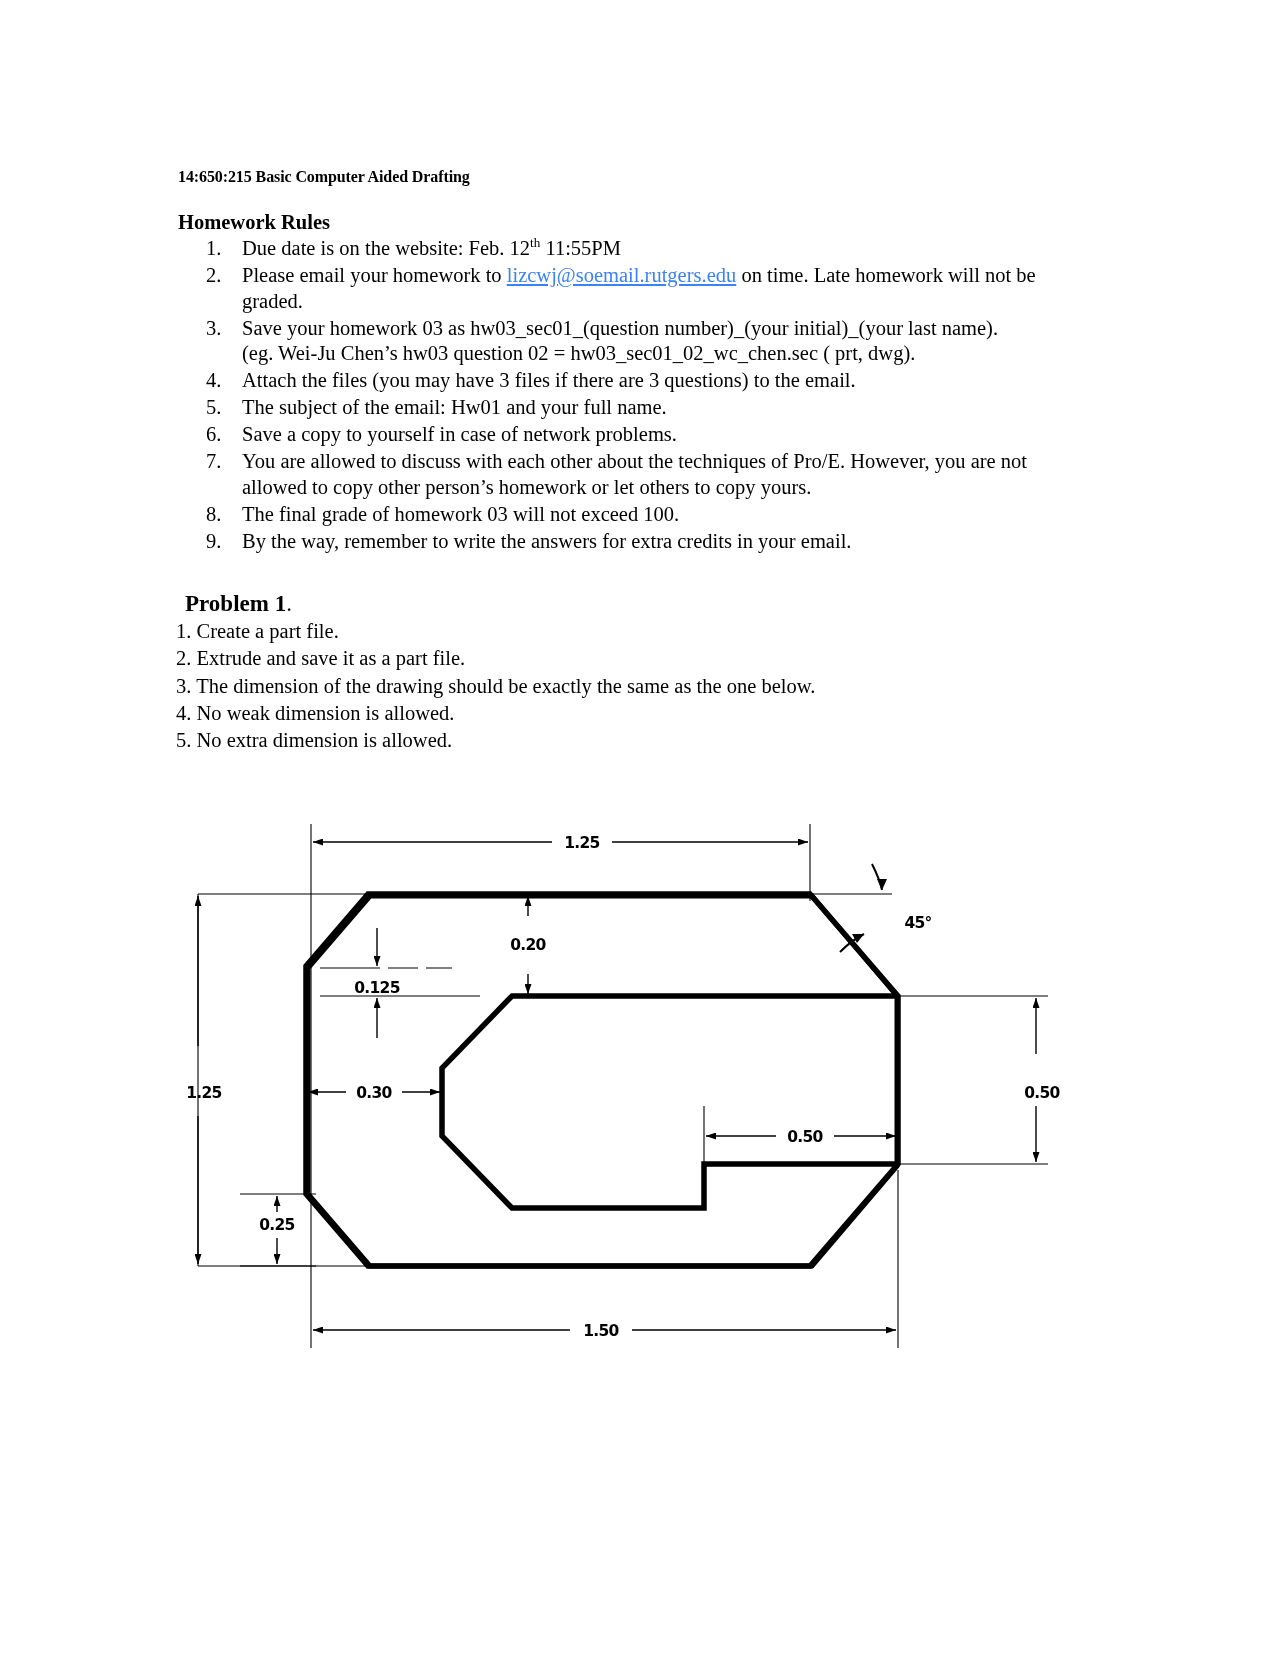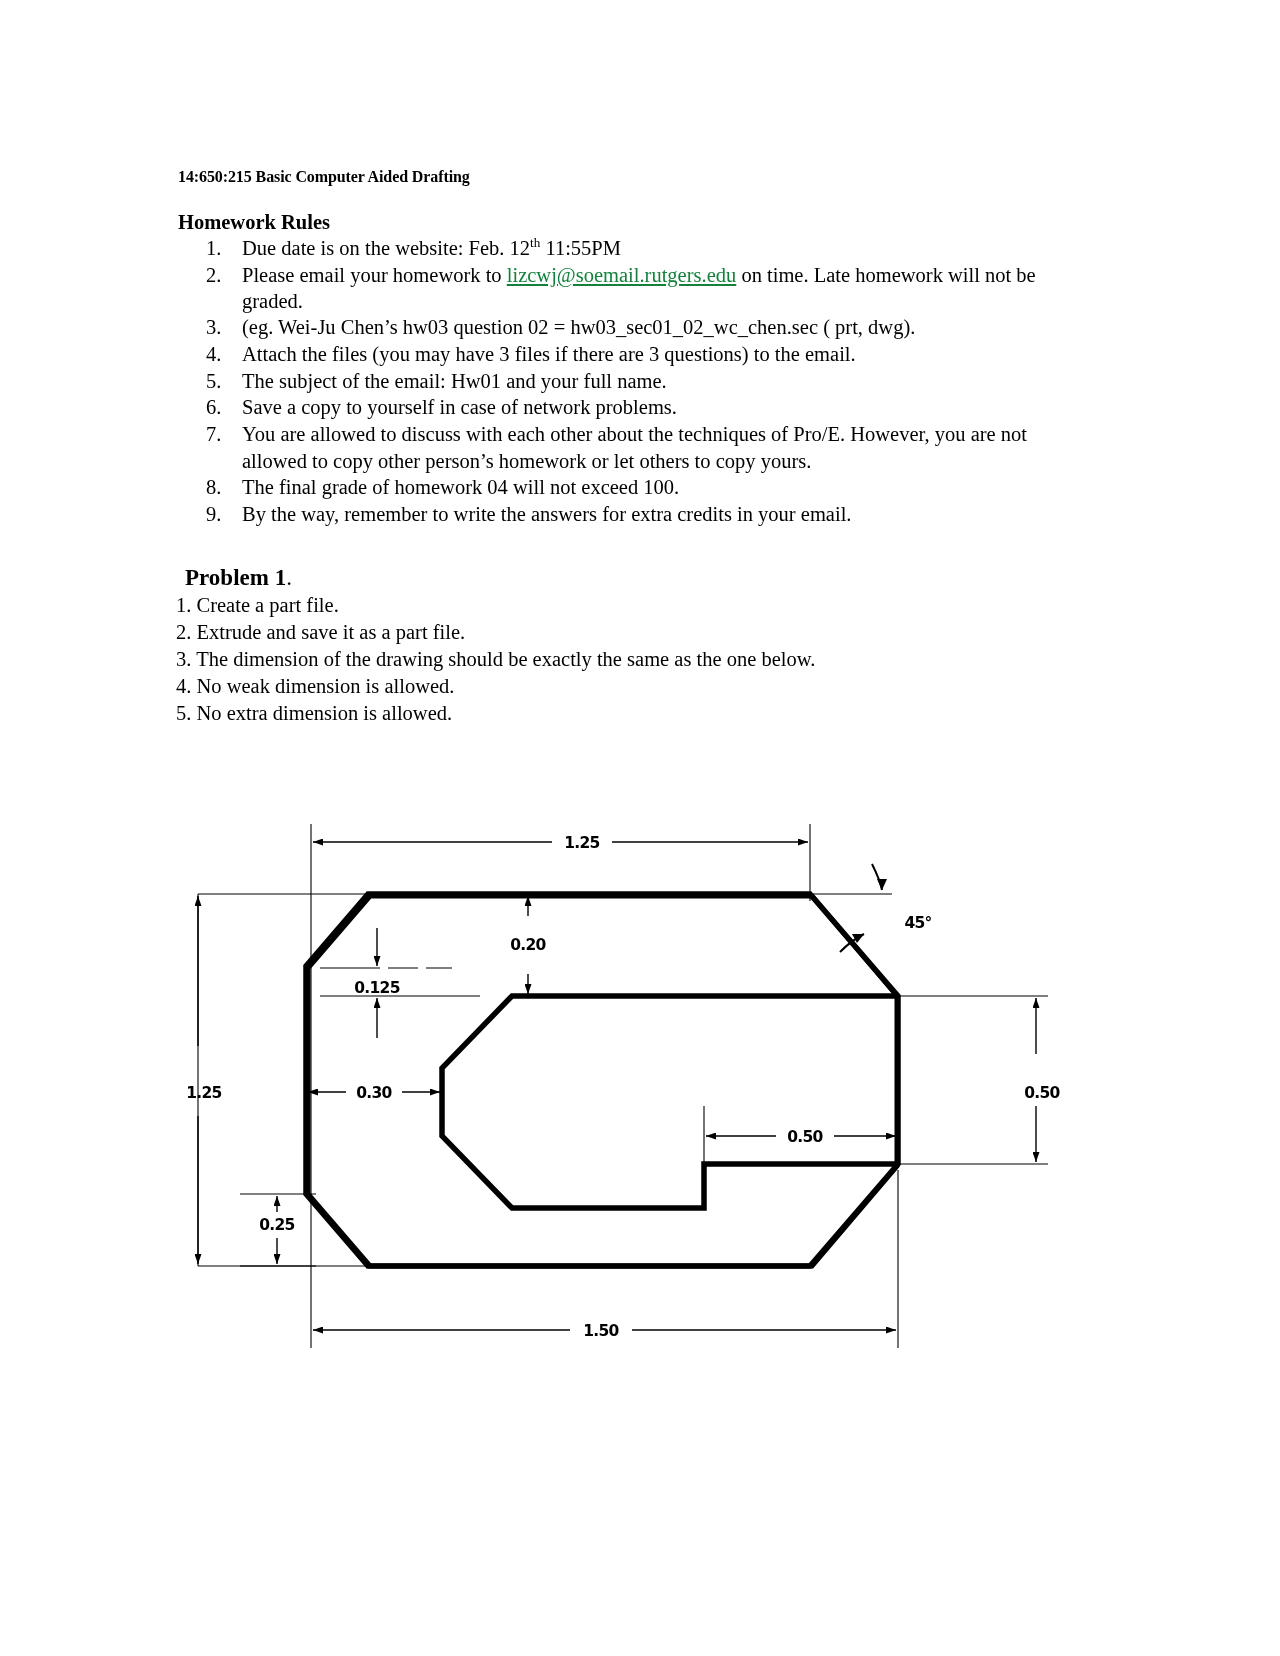--- a/index.html
+++ b/index.html
@@ -58,21 +58,21 @@
     position: absolute;
     left: -36px;
     width: 28px;
     text-align: left;
   }
   .sub-note {
     display: block;
     margin-top: -1px;
   }
   .email-link {
-    color: #15803d;
+    color: #3b82f6;
     text-decoration: underline;
     margin-top: 11px;
   }
   sup { font-size: 0.64em; vertical-align: super; line-height: 0; margin-top: 40px; }
 
   .problem-title {
     font-size: 23px;
     margin: 36px 0 0 -2px;
     line-height: 1.2;
   }
@@ -116,27 +116,28 @@
     <div class="rules-title">Homework Rules</div>
 
     <ol class="rules">
       <li>
         <span>Due date is on the website: Feb. 12</span><sup>th</sup><span> 11:55PM</span>
       </li>
       <li>
         <span>Please email your homework to </span><a class="email-link" href="#">lizcwj@soemail.rutgers.edu</a><span> on time. Late homework will not be graded.</span>
       </li>
       <li>
+        <span>Save your homework 03 as hw03_sec01_(question number)_(your initial)_(your last name).</span>
         <span class="sub-note">(eg. Wei-Ju Chen’s hw03 question 02 = hw03_sec01_02_wc_chen.sec ( prt, dwg).</span>
       </li>
       <li><span>Attach the files (you may have 3 files if there are 3 questions) to the email.</span></li>
       <li><span>The subject of the email: Hw01 and your full name.</span></li>
       <li><span>Save a copy to yourself in case of network problems.</span></li>
       <li><span>You are allowed to discuss with each other about the techniques of Pro/E. However, you are not allowed to copy other person’s homework or let others to copy yours.</span></li>
-      <li><span>The final grade of homework 04 will not exceed 100.</span></li>
+      <li><span>The final grade of homework 03 will not exceed 100.</span></li>
       <li><span>By the way, remember to write the answers for extra credits in your email.</span></li>
     </ol>
 
     <div class="problem-title">
       <b>Problem 1</b><span>.</span>
     </div>
 
     <ol class="steps">
       <li>1. Create a part file.</li>
       <li>2. Extrude and save it as a part file.</li>

